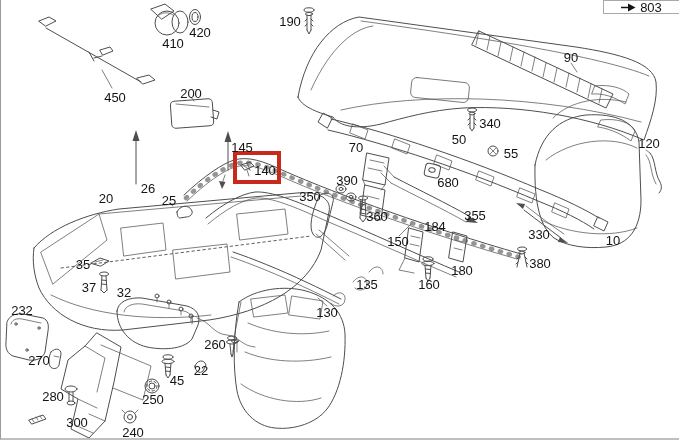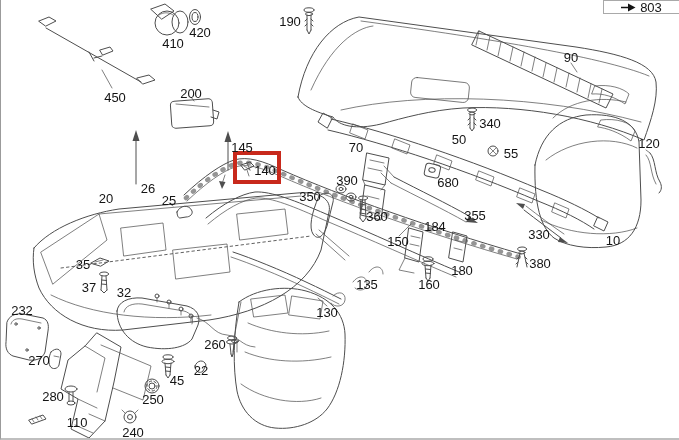--- a/index.html
+++ b/index.html
@@ -379,21 +379,21 @@
       <span class="plabel" style="left: 147px; top: 188px;">26</span>
       <span class="plabel" style="left: 168px; top: 200px;">25</span>
       <span class="plabel" style="left: 105px; top: 198px;">20</span>
       <span class="plabel" style="left: 82px; top: 264px;">35</span>
       <span class="plabel" style="left: 88px; top: 287px;">37</span>
       <span class="plabel" style="left: 123px; top: 292px;">32</span>
       <span class="plabel" style="left: 21px; top: 310px;">232</span>
       <span class="plabel" style="left: 38px; top: 360px;">270</span>
       <span class="plabel" style="left: 52px; top: 396px;">280</span>
       <span class="plabel" style="left: 35px; top: 430px; margin-top: 32px;">235</span>
-      <span class="plabel" style="left: 76px; top: 422px;">110</span>
+      <span class="plabel" style="left: 76px; top: 422px;">300</span>
       <span class="plabel" style="left: 132px; top: 432px;">240</span>
       <span class="plabel" style="left: 152px; top: 399px;">250</span>
       <span class="plabel" style="left: 176px; top: 380px;">45</span>
       <span class="plabel" style="left: 200px; top: 370px;">22</span>
       <span class="plabel" style="left: 214px; top: 344px;">260</span>
       <span class="plabel" style="left: 326px; top: 312px;">130</span>
       <span class="plabel" style="left: 366px; top: 284px;">135</span>
     </div>
 
 </div>

